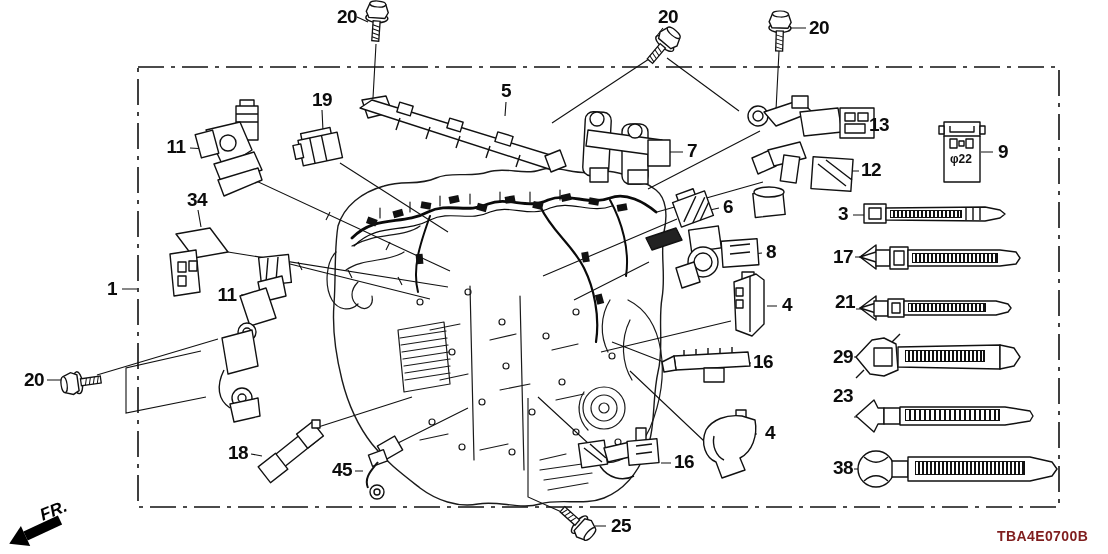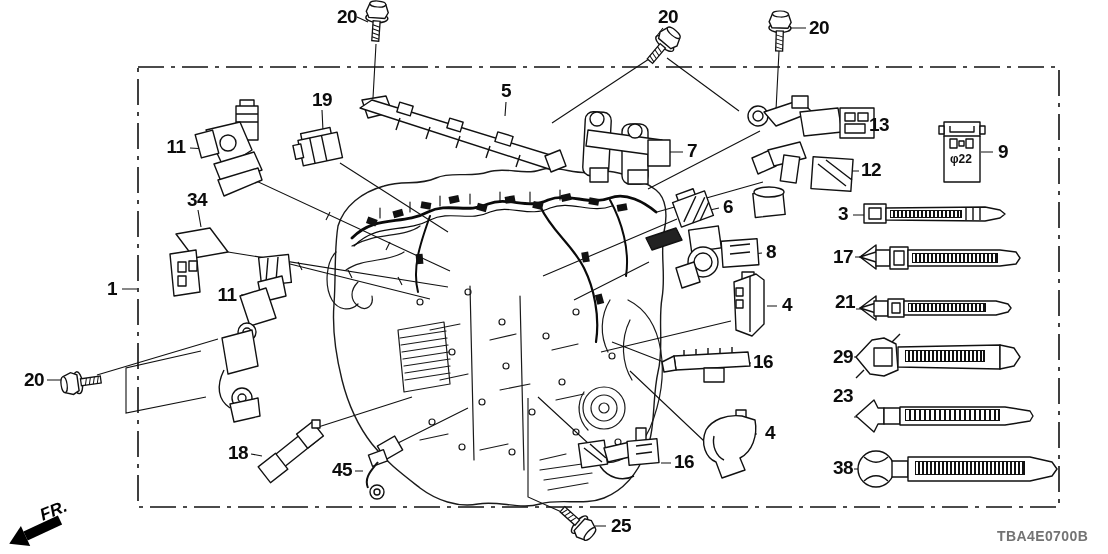--- a/index.html
+++ b/index.html
@@ -2,21 +2,21 @@
 <html><head>
 <meta charset="utf-8">
 <style>
   html,body{margin:0;padding:0;background:#fff;}
   .stage{position:relative;width:1108px;height:554px;background:#fff;overflow:hidden;
          font-family:"Liberation Sans",sans-serif;}
   .stage svg{position:absolute;left:0;top:0;}
   .lbl{position:absolute;transform:translate(-50%,-50%);font:700 19px "Liberation Sans",sans-serif;
        color:#0c0c0c;letter-spacing:-0.5px;white-space:nowrap;}
   .code{position:absolute;left:997px;top:528px;font:600 14px "Liberation Sans",sans-serif;
-        color:#737373;letter-spacing:.4px;}
+        color:#7f1d1d;letter-spacing:.4px;}
   .fr{position:absolute;left:40px;top:501px;font:700 italic 17px "Liberation Sans",sans-serif;
       color:#000;transform:rotate(-22deg);}
 </style>
 </head>
 <body>
 
 <div class="stage">
 
 <svg width="1108" height="554" viewBox="0 0 1108 554">
   <defs>

